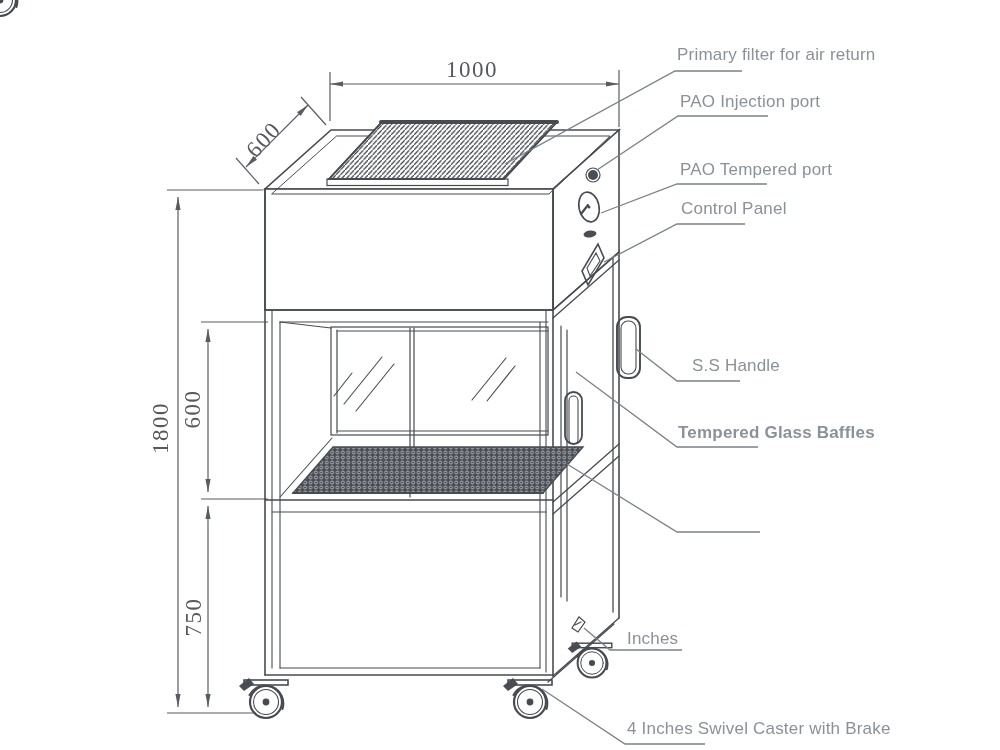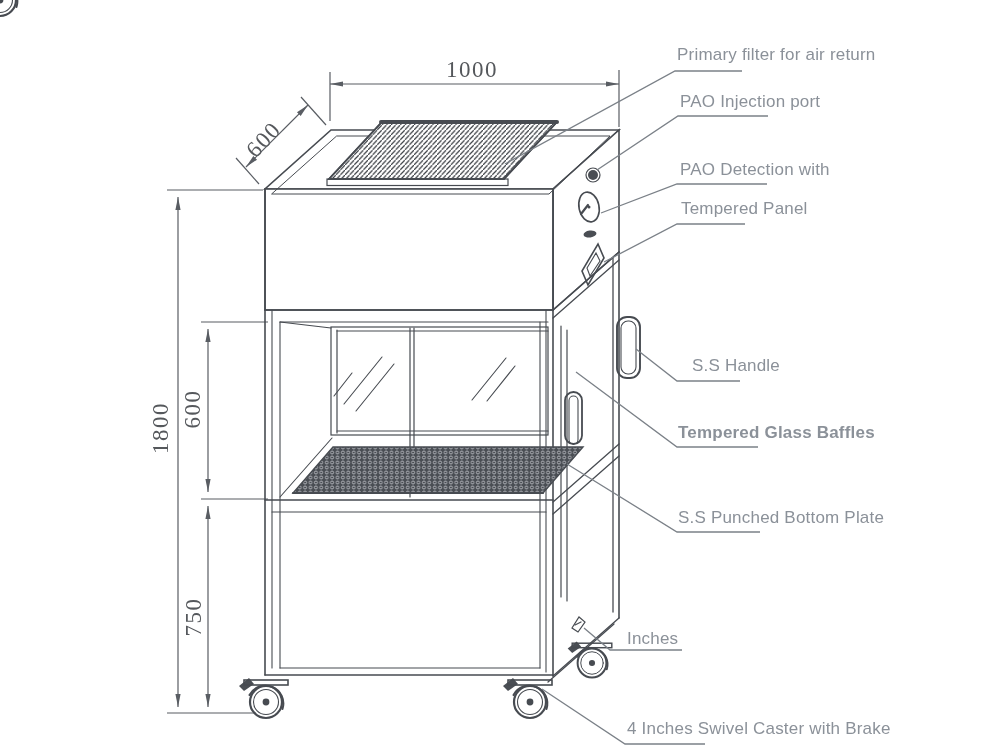--- a/index.html
+++ b/index.html
@@ -207,21 +207,20 @@
 </svg>
 
 <div class="dim" style="left:472px;top:70px;">1000</div>
 <div class="dim r47" style="left:264px;top:140px;">600</div>
 <div class="dim r90" style="left:161px;top:428px;">1800</div>
 <div class="dim r90" style="left:193px;top:409px;">600</div>
 <div class="dim r90" style="left:194px;top:617px;">750</div>
 
 <div class="callout" style="left:677px;top:45px;">Primary filter for air return</div>
 <div class="callout" style="left:680px;top:92px;">PAO Injection port</div>
-<div class="callout" style="left:680px;top:160px;">PAO Detection with</div>
-<div class="callout" style="left:681px;top:199px;">Tempered Panel</div>
+<div class="callout" style="left:680px;top:160px;">PAO Tempered port</div>
+<div class="callout" style="left:681px;top:199px;">Control Panel</div>
 <div class="callout" style="left:692px;top:356px;">S.S Handle</div>
 <div class="callout" style="left:678px;top:423px;font-weight:bold;">Tempered Glass Baffles</div>
-<div class="callout" style="left:678px;top:508px;">S.S Punched Bottom Plate</div>
 <div class="callout" style="left:627px;top:629px;">Inches</div>
 <div class="callout" style="left:627px;top:719px;text-align:right;">4 Inches Swivel Caster with Brake</div>
 
 </div>
 
 </body></html>

